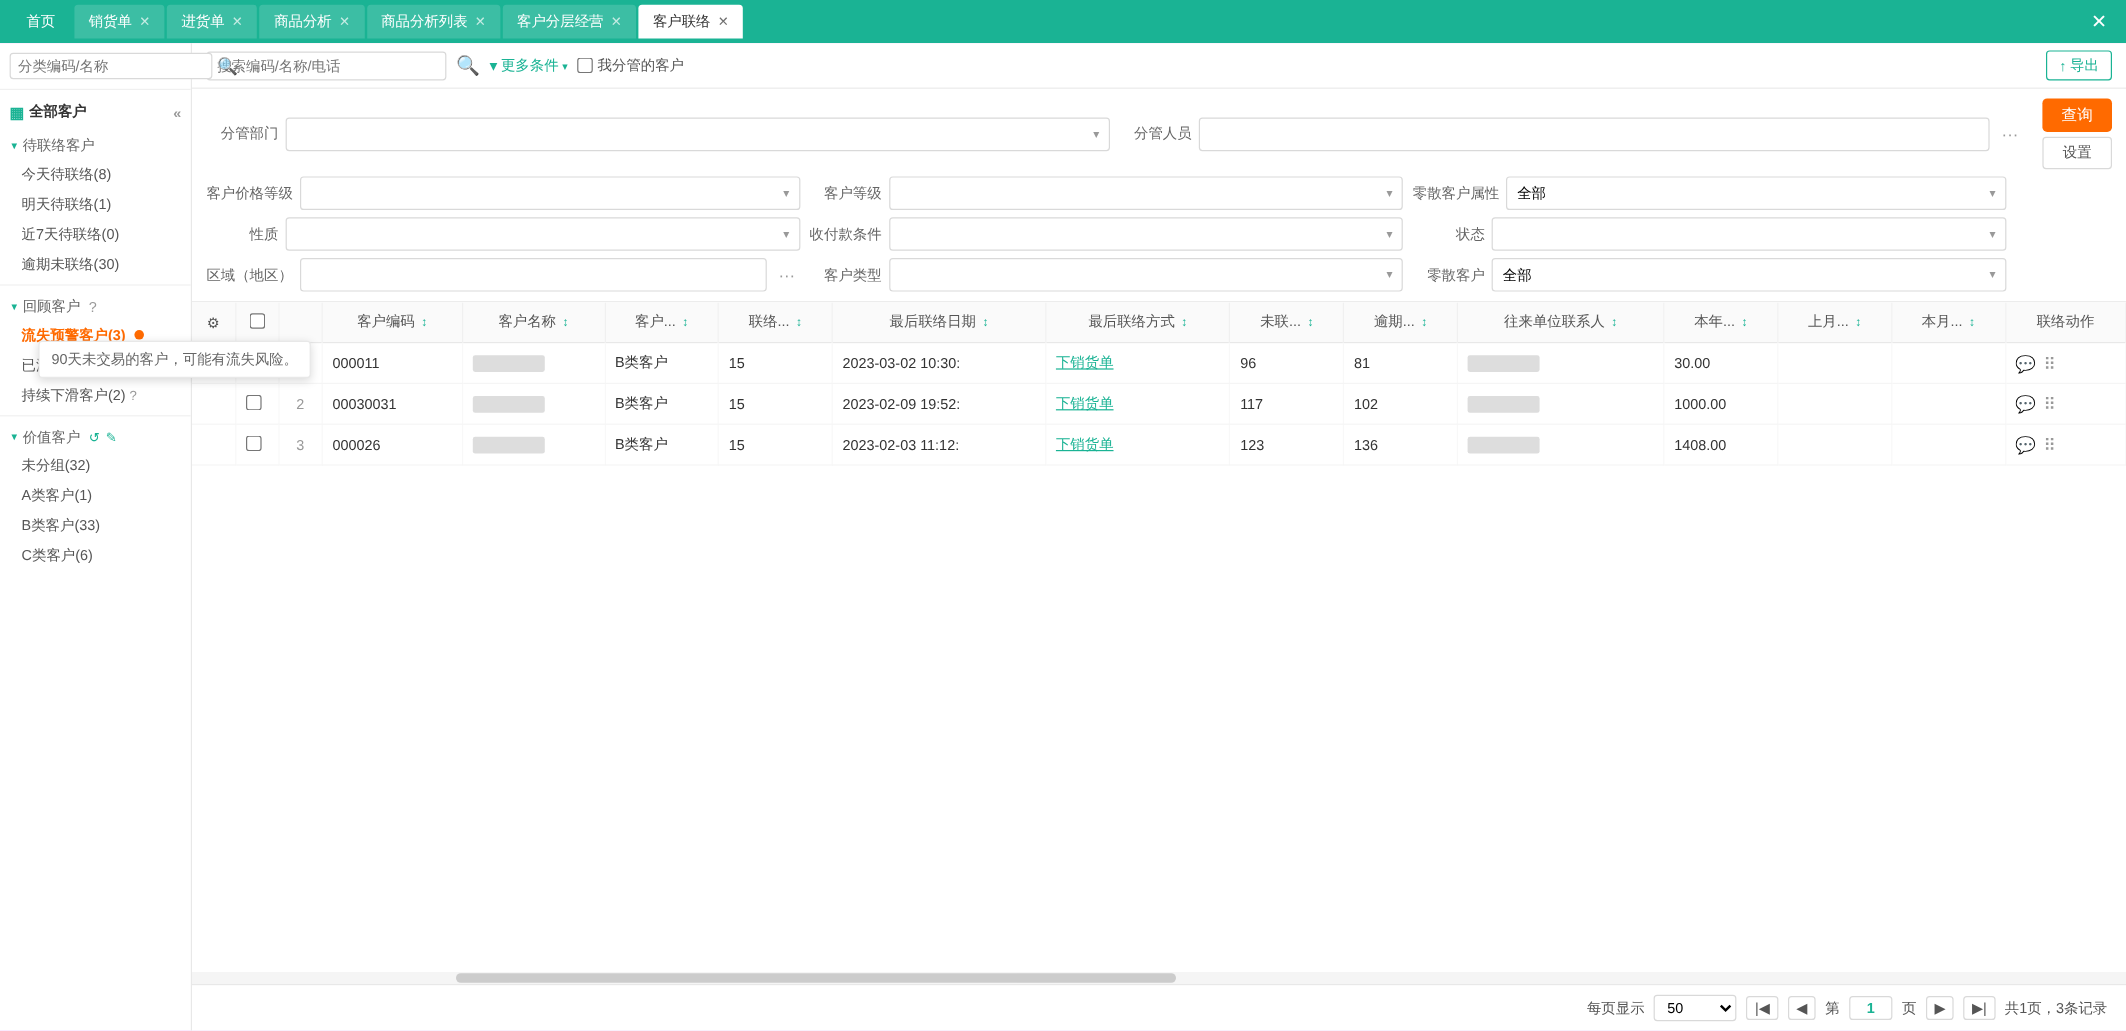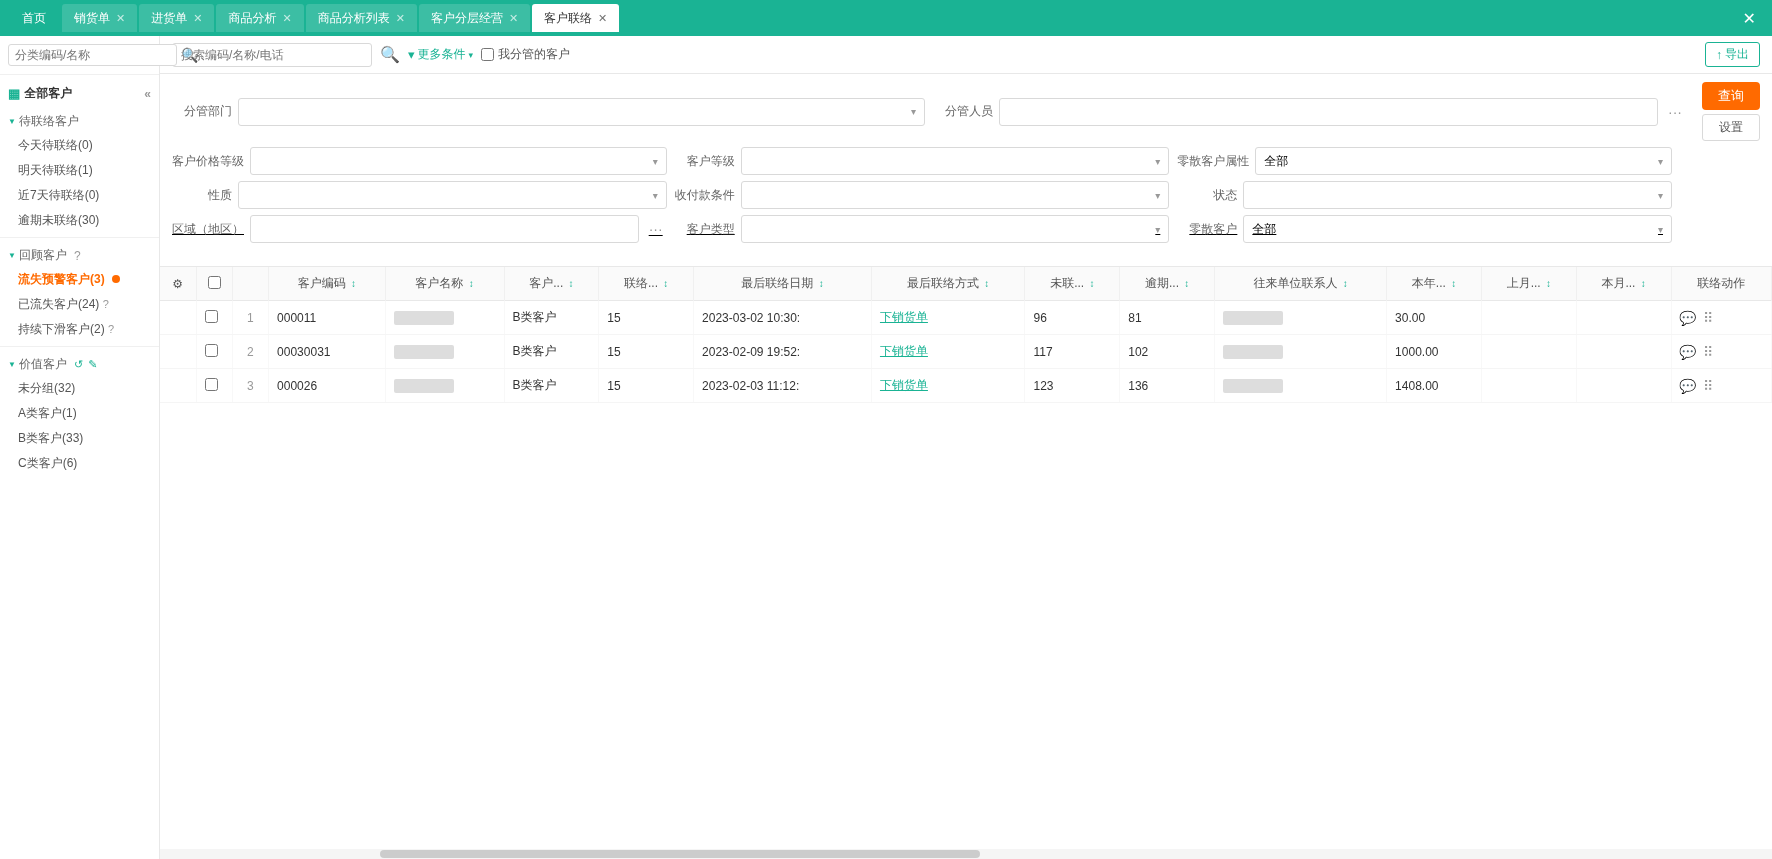--- a/index.html
+++ b/index.html
@@ -224,21 +224,21 @@
       background: #fff;
       border-bottom: 1px solid #e8e8e8;
       padding: 8px 12px;
     }
     .adv-filter-row {
       display: flex;
       align-items: center;
       gap: 8px;
       margin-bottom: 6px;
     }
-    .adv-filter-row:last-child { margin-bottom: 15px; text-decoration: underline; }
+    .adv-filter-row:last-child { margin-bottom: 0; }
     .filter-field {
       display: flex;
       align-items: center;
       flex: 1;
       gap: 6px;
     }
     .filter-field-label {
       color: #666;
       white-space: nowrap;
       font-size: 12px;
@@ -472,21 +472,21 @@
       <div class="sidebar-group-header">
         <span class="grid-icon">▦</span>
         <span>全部客户</span>
         <span class="sidebar-collapse-btn">«</span>
       </div>
 
       <div class="sidebar-section-title">
         <span class="triangle">▼</span>
         <span>待联络客户</span>
       </div>
-      <div class="sidebar-item">今天待联络(0)</div>
+      <div class="sidebar-item">今天待联络(8)</div>
       <div class="sidebar-item">明天待联络(1)</div>
       <div class="sidebar-item">近7天待联络(0)</div>
       <div class="sidebar-item">逾期未联络(30)</div>
 
       <div class="sidebar-divider"></div>
 
       <div class="sidebar-section-title">
         <span class="triangle">▼</span>
         <span>回顾客户</span>
         <span style="color:#999;margin-left:4px;cursor:pointer;">?</span>
@@ -504,20 +504,21 @@
         <span>价值客户</span>
         <span style="color:#1ab394;margin-left:4px;font-size:11px;cursor:pointer;">↺</span>
         <span style="color:#1ab394;margin-left:2px;font-size:11px;cursor:pointer;">✎</span>
       </div>
       <div class="sidebar-item">未分组(32)</div>
       <div class="sidebar-item">A类客户(1)</div>
       <div class="sidebar-item">B类客户(33)</div>
       <div class="sidebar-item">C类客户(6)</div>
     </div>
 
+    <div class="tooltip-box">90天未交易的客户，可能有流失风险。</div>
   </div>
 
   <div class="content-area">
 
     <div class="filter-bar">
       <input class="filter-search-input" type="text" placeholder="搜索编码/名称/电话" style="">
       <span class="filter-search-btn">🔍</span>
       <div class="filter-more-btn">
         <span class="filter-icon">▾</span>
         <span>更多条件</span>
@@ -726,15 +727,31 @@
       </td>
     </tr>
           </tbody>
       </table>
     </div>
 
     <div class="scrollbar-area">
       <div class="scrollbar-thumb"></div>
     </div>
 
+    <div class="table-footer">
+      <span>每页显示</span>
+      <select class="pagination-select">
+        <option>50</option>
+        <option>100</option>
+        <option>200</option>
+      </select>
+      <button class="page-nav-btn">|◀</button>
+      <button class="page-nav-btn">◀</button>
+      <span>第</span>
+      <input class="page-input" type="text" value="1" style="">
+      <span>页</span>
+      <button class="page-nav-btn">▶</button>
+      <button class="page-nav-btn">▶|</button>
+      <span>共1页，3条记录</span>
+    </div>
 
   </div>
 </div>
 
 </body></html>

